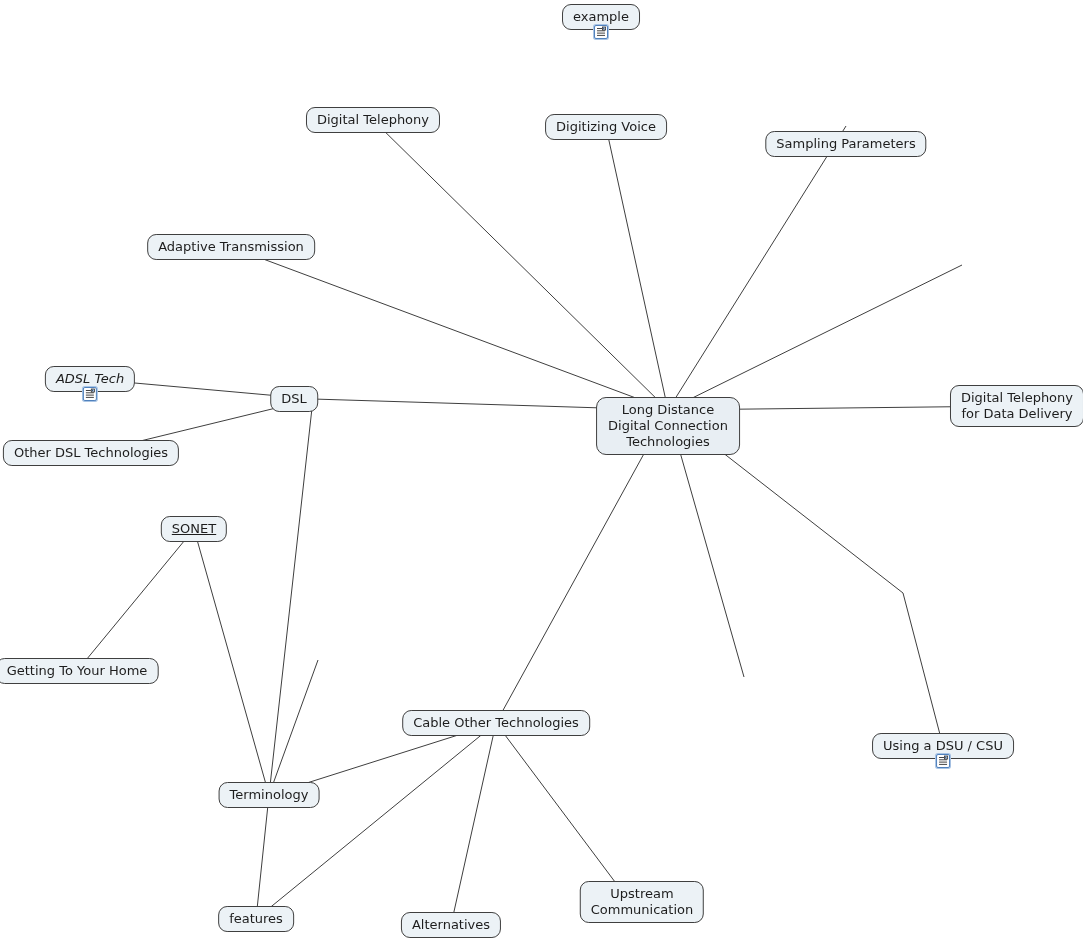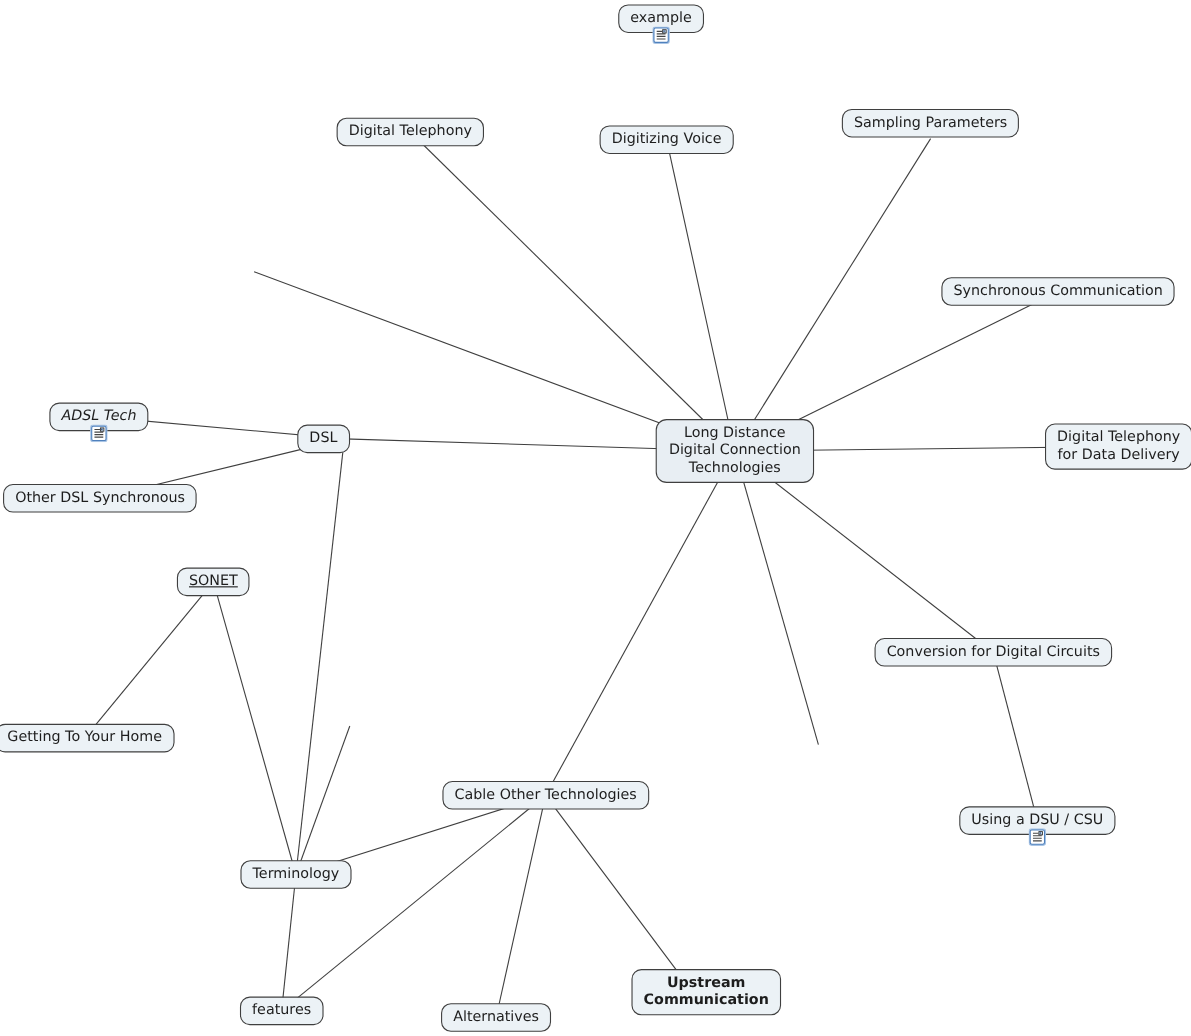--- a/index.html
+++ b/index.html
@@ -67,51 +67,50 @@
         <rect x="1.5" y="1.5" width="13" height="13" rx="1.5" fill="none" stroke="#4f81bd" stroke-width="1"></rect>
         <line x1="4" y1="4.5" x2="9" y2="4.5" stroke="#444" stroke-width="1"></line>
         <line x1="4" y1="6.8" x2="12" y2="6.8" stroke="#444" stroke-width="1"></line>
         <line x1="4" y1="9.1" x2="12" y2="9.1" stroke="#444" stroke-width="1"></line>
         <line x1="4" y1="11.4" x2="12" y2="11.4" stroke="#444" stroke-width="1"></line>
         <rect x="9.4" y="3" width="3.2" height="3" fill="#bcd2ea" stroke="#333" stroke-width="0.8"></rect>
         <rect x="10.1" y="3.7" width="1.2" height="1.2" fill="#2a4a7a"></rect>
       </svg></div>
     <div class="node" style="left: 373px; top: 120px;"><span class="lbl">Digital Telephony</span></div>
     <div class="node" style="left: 606px; top: 127px;"><span class="lbl">Digitizing Voice</span></div>
-    <div class="node" style="left: 846px; top: 112px;"><span class="lbl">Sampling Parameters</span></div>
-    <div class="node" style="left: 962px; top: 265px;"><span class="lbl">Synchronous Communication</span></div>
+    <div class="node" style="left: 846px; top: 144px;"><span class="lbl">Sampling Parameters</span></div>
+    <div class="node" style="left: 231px; top: 247px;"><span class="lbl">Adaptive Transmission</span></div>
     <div class="node" style="left: 90px; top: 379px; font-style: italic;"><span class="lbl">ADSL Tech</span><svg class="res" viewBox="0 0 16 16" xmlns="http://www.w3.org/2000/svg">
         <rect x="0.75" y="0.75" width="14.5" height="14.5" rx="2" fill="#ffffff" stroke="#a9c4e4" stroke-width="1.5"></rect>
         <rect x="1.5" y="1.5" width="13" height="13" rx="1.5" fill="none" stroke="#4f81bd" stroke-width="1"></rect>
         <line x1="4" y1="4.5" x2="9" y2="4.5" stroke="#444" stroke-width="1"></line>
         <line x1="4" y1="6.8" x2="12" y2="6.8" stroke="#444" stroke-width="1"></line>
         <line x1="4" y1="9.1" x2="12" y2="9.1" stroke="#444" stroke-width="1"></line>
         <line x1="4" y1="11.4" x2="12" y2="11.4" stroke="#444" stroke-width="1"></line>
         <rect x="9.4" y="3" width="3.2" height="3" fill="#bcd2ea" stroke="#333" stroke-width="0.8"></rect>
         <rect x="10.1" y="3.7" width="1.2" height="1.2" fill="#2a4a7a"></rect>
       </svg></div>
     <div class="node" style="left: 294px; top: 399px;"><span class="lbl">DSL</span></div>
-    <div class="node central" style="left: 668px; top: 410px;"><span class="lbl">Long Distance
+    <div class="node central" style="left: 668px; top: 426px;"><span class="lbl">Long Distance
 Digital Connection
 Technologies</span></div>
     <div class="node" style="left: 1017px; top: 406px;"><span class="lbl">Digital Telephony
 for Data Delivery</span></div>
-    <div class="node" style="left: 91px; top: 453px;"><span class="lbl">Other DSL Synchronous</span></div>
+    <div class="node" style="left: 91px; top: 453px;"><span class="lbl">Other DSL Technologies</span></div>
     <div class="node" style="left: 194px; top: 529px; text-decoration: underline;"><span class="lbl">SONET</span></div>
-    <div class="node" style="left: 903px; top: 593px;"><span class="lbl">Conversion for Digital Circuits</span></div>
     <div class="node" style="left: 77px; top: 671px;"><span class="lbl">Getting To Your Home</span></div>
     <div class="node" style="left: 496px; top: 723px;"><span class="lbl">Cable Other Technologies</span></div>
     <div class="node" style="left: 943px; top: 746px;"><span class="lbl">Using a DSU / CSU</span><svg class="res" viewBox="0 0 16 16" xmlns="http://www.w3.org/2000/svg">
         <rect x="0.75" y="0.75" width="14.5" height="14.5" rx="2" fill="#ffffff" stroke="#a9c4e4" stroke-width="1.5"></rect>
         <rect x="1.5" y="1.5" width="13" height="13" rx="1.5" fill="none" stroke="#4f81bd" stroke-width="1"></rect>
         <line x1="4" y1="4.5" x2="9" y2="4.5" stroke="#444" stroke-width="1"></line>
         <line x1="4" y1="6.8" x2="12" y2="6.8" stroke="#444" stroke-width="1"></line>
         <line x1="4" y1="9.1" x2="12" y2="9.1" stroke="#444" stroke-width="1"></line>
         <line x1="4" y1="11.4" x2="12" y2="11.4" stroke="#444" stroke-width="1"></line>
         <rect x="9.4" y="3" width="3.2" height="3" fill="#bcd2ea" stroke="#333" stroke-width="0.8"></rect>
         <rect x="10.1" y="3.7" width="1.2" height="1.2" fill="#2a4a7a"></rect>
       </svg></div>
     <div class="node" style="left: 269px; top: 795px;"><span class="lbl">Terminology</span></div>
     <div class="node" style="left: 256px; top: 919px;"><span class="lbl">features</span></div>
     <div class="node" style="left: 451px; top: 925px; text-align: center;"><span class="lbl">Alternatives</span></div>
-    <div class="node" style="left: 642px; top: 902px; font-weight: bold;"><span class="lbl">Upstream
+    <div class="node" style="left: 642px; top: 902px;"><span class="lbl">Upstream
 Communication</span></div>
   </div>
 
 </body></html>

